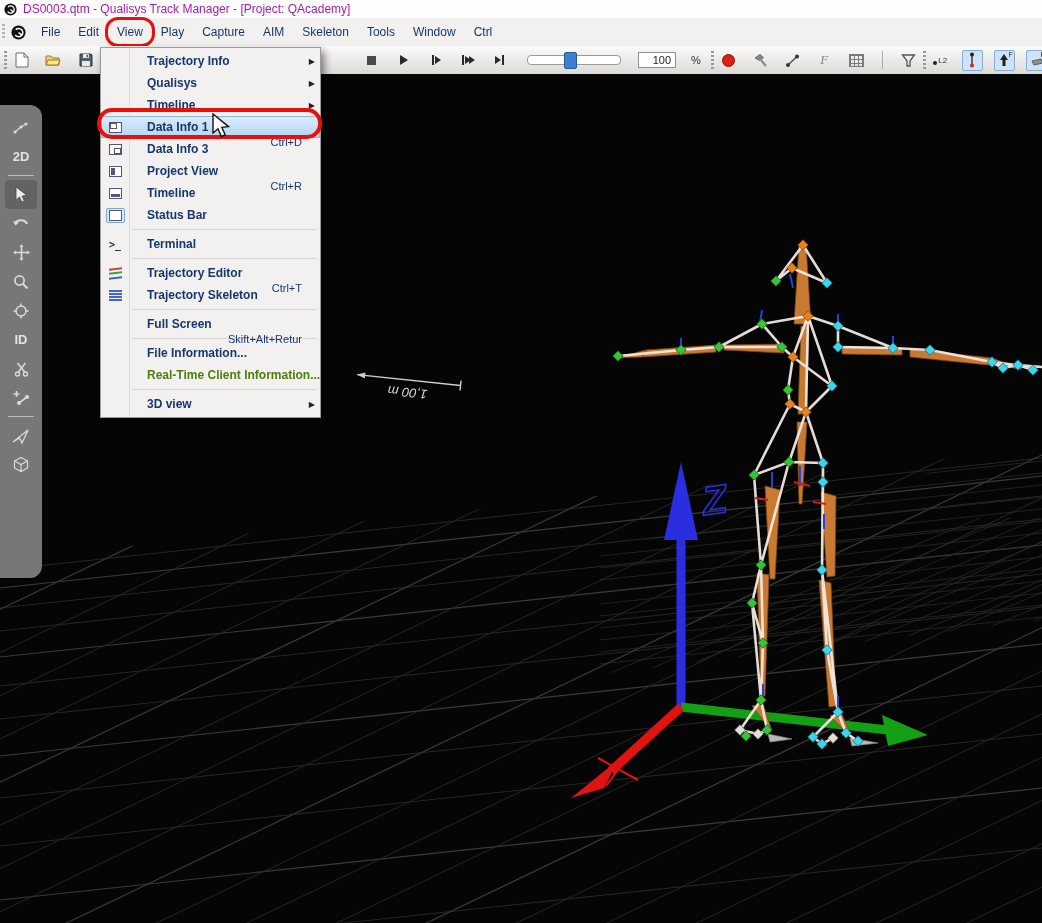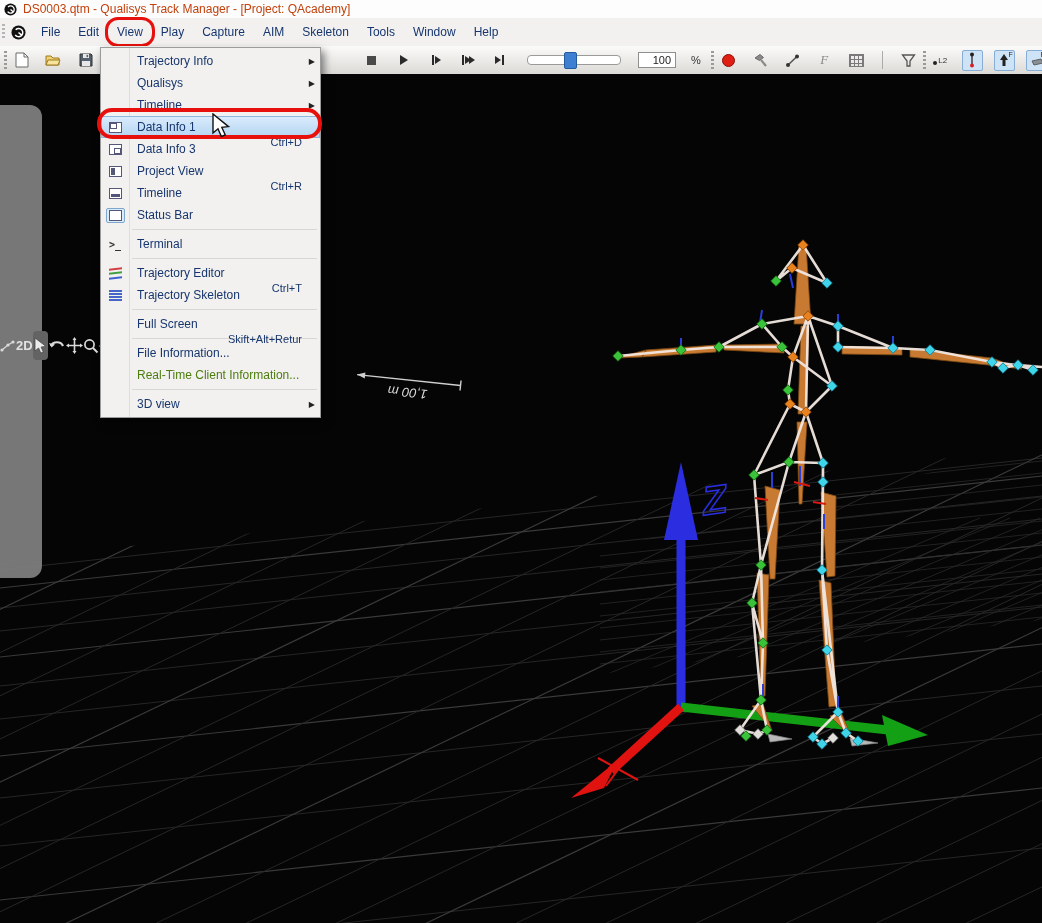--- a/index.html
+++ b/index.html
@@ -1,21 +1,21 @@
 <!DOCTYPE html>
 <html style="--marker-left: #3bc23b; --marker-right: #3fd4e8; --marker-center: #e8821e; --bone: #c87a32; --link: #f2e8e2; --axis-x: #e01310; --axis-y: #14a014; --axis-z: #2a2ee0; --annotation: #e8100c;"><head>
 <meta charset="utf-8">
 <style>
   html,body{margin:0;padding:0;}
   body{width:1042px;height:923px;position:relative;overflow:hidden;background:#050505;
        font-family:"Liberation Sans",sans-serif;-webkit-font-smoothing:antialiased;}
 
   
   .titlebar{position:absolute;top:0;left:0;right:0;height:18px;background:#fdfdfd;
-            display:flex;align-items:center;gap:6px;padding-left:4px;font-size:12px;color:#c2410c;}
+            display:flex;align-items:center;gap:6px;padding-left:4px;font-size:12px;color:#a21caf;}
   .qlogo{width:13px;height:13px;flex:0 0 13px;}
 
   
   .menubar{position:absolute;top:18px;left:0;right:0;height:28px;background:#f2f1f0;
            display:flex;align-items:center;font-size:12px;color:#17366e;border-bottom:1px solid #e3e1de;}
   .mb-grip{width:3px;height:16px;margin:0 4px 0 2px;
            background:repeating-linear-gradient(#b5b5b5 0 2px,transparent 2px 4px);}
   .mb-logo{width:15px;height:15px;margin:0 6px 0 2px;}
   .mb-item{padding:4px 9px;position:relative;cursor:default;white-space:nowrap;}
   .red-ring{position:absolute;left:-3px;top:-4px;right:-3px;bottom:-4px;
@@ -51,21 +51,21 @@
        background-size:4px 4px;}
   .tbl.blue{border-color:#5a6a8a;background-image:linear-gradient(#5a6a8a 1px,transparent 1px),linear-gradient(90deg,#5a6a8a 1px,transparent 1px);}
   .sphere{width:13px;height:13px;border-radius:50%;background:radial-gradient(circle at 35% 30%,#cf9a6a,#6a4226);}
   .l2wrap{font-size:8px;color:#333;display:flex;align-items:center;gap:1px;}
   .l2dot{width:4px;height:4px;border-radius:50%;background:#222;margin-top:6px;}
   .minif{position:absolute;top:0;right:1px;font-size:7px;color:#222;}
 
   
   .side{position:absolute;left:0;top:105px;width:42px;height:473px;z-index:5;
         background:rgba(128,128,128,.93);border-radius:0 12px 12px 0;
-        display:flex;align-items:center;padding-top:8px;box-sizing:border-box;}
+        display:flex;flex-direction:column;align-items:center;padding-top:8px;box-sizing:border-box;}
   .sitem{width:32px;height:29px;display:flex;align-items:center;justify-content:center;border-radius:4px;}
   .sitem.sel{background:#636363;}
   .slabel{color:#e2e2e2;font-weight:bold;font-size:13px;}
   .sdiv{width:26px;height:1px;background:#b9b9b9;margin:4px 0;}
 
   
   .viewport{position:absolute;top:74px;left:0;width:1042px;height:849px;background:#050505;}
   .mG{fill:var(--marker-left,#3bc23b);stroke:#157a15;stroke-width:1;}
   .mC{fill:var(--marker-right,#3fd4e8);stroke:#1787a0;stroke-width:1;}
   .mO{fill:var(--marker-center,#e8821e);stroke:#9a4f08;stroke-width:1;}
@@ -79,21 +79,21 @@
   .tickR{stroke:#d81a10;stroke-width:2;}
   .scaletxt{fill:#d8d8d8;font-size:13px;font-style:italic;}
   .zlabel{fill:none;stroke:var(--axis-z,#2a2ee0);stroke-width:1.6;font-size:40px;font-style:italic;font-weight:bold;}
 
   
   .menu{position:absolute;left:100px;top:47px;width:221px;z-index:20;background:#f2f1ef;
         border:1px solid #9b9b9b;box-shadow:3px 4px 8px rgba(0,0,0,.5);padding:2px 0;box-sizing:border-box;}
   .menu::before{content:"";position:absolute;left:28px;top:0;bottom:0;width:1px;background:#dfddda;}
   .mi{height:22px;display:flex;align-items:center;font-size:12px;color:#17366e;position:relative;}
   .mi .ic{width:28px;flex:0 0 28px;display:flex;justify-content:center;align-items:center;}
-  .mi .lbl{flex:1;padding-left:8px;white-space:nowrap;}
+  .mi .lbl{flex:1;padding-left:18px;white-space:nowrap;font-weight:bold;}
   .mi .sc{padding-right:18px;font-size:11px;margin-top:30px;}
   .mi .sub{position:absolute;right:5px;top:7px;font-size:8px;color:#222;}
   .mi.hl{background:linear-gradient(#dcecfc,#b2d4f2);box-shadow:inset 0 0 0 1px #8fb6dd;}
   .mi.dis{color:#4d7c0f;}
   .msep{height:7px;display:flex;align-items:center;}
   .msep i{height:1px;background:#d9d7d3;flex:1;margin:0 3px 0 31px;}
   .wico{width:13px;height:11px;border:1px solid #565678;background:#fff;position:relative;box-sizing:border-box;}
   .wico.d1::after{content:"";position:absolute;left:0px;top:0px;width:5px;height:4px;border:1px solid #565678;}
   .wico.d2::after{content:"";position:absolute;left:0px;top:2px;width:4px;height:4px;background:#565678;}
   .wico.d3::after{content:"";position:absolute;right:0px;bottom:0px;width:5px;height:4px;border:1px solid #565678;}
@@ -133,21 +133,21 @@
   <div class="mb-item">
     <span>View</span>
     <span class="red-ring"></span>
   </div>
   <div class="mb-item">Play</div>
   <div class="mb-item">Capture</div>
   <div class="mb-item">AIM</div>
   <div class="mb-item">Skeleton</div>
   <div class="mb-item">Tools</div>
   <div class="mb-item">Window</div>
-  <div class="mb-item">Help</div>
+  <div class="mb-item">Ctrl</div>
 </div>
 
 <div class="toolbar">
   <div class="tgrip"></div>
   <div class="tgroup">
     <span class="ti">
       <svg width="14" height="16" viewBox="0 0 14 16">
         <path d="M1,1 h8 l4,4 v10 h-12 z" fill="#fff" stroke="#6a6a6a"></path>
           <path d="M9,1 v4 h4" fill="none" stroke="#6a6a6a"></path>
       </svg>

